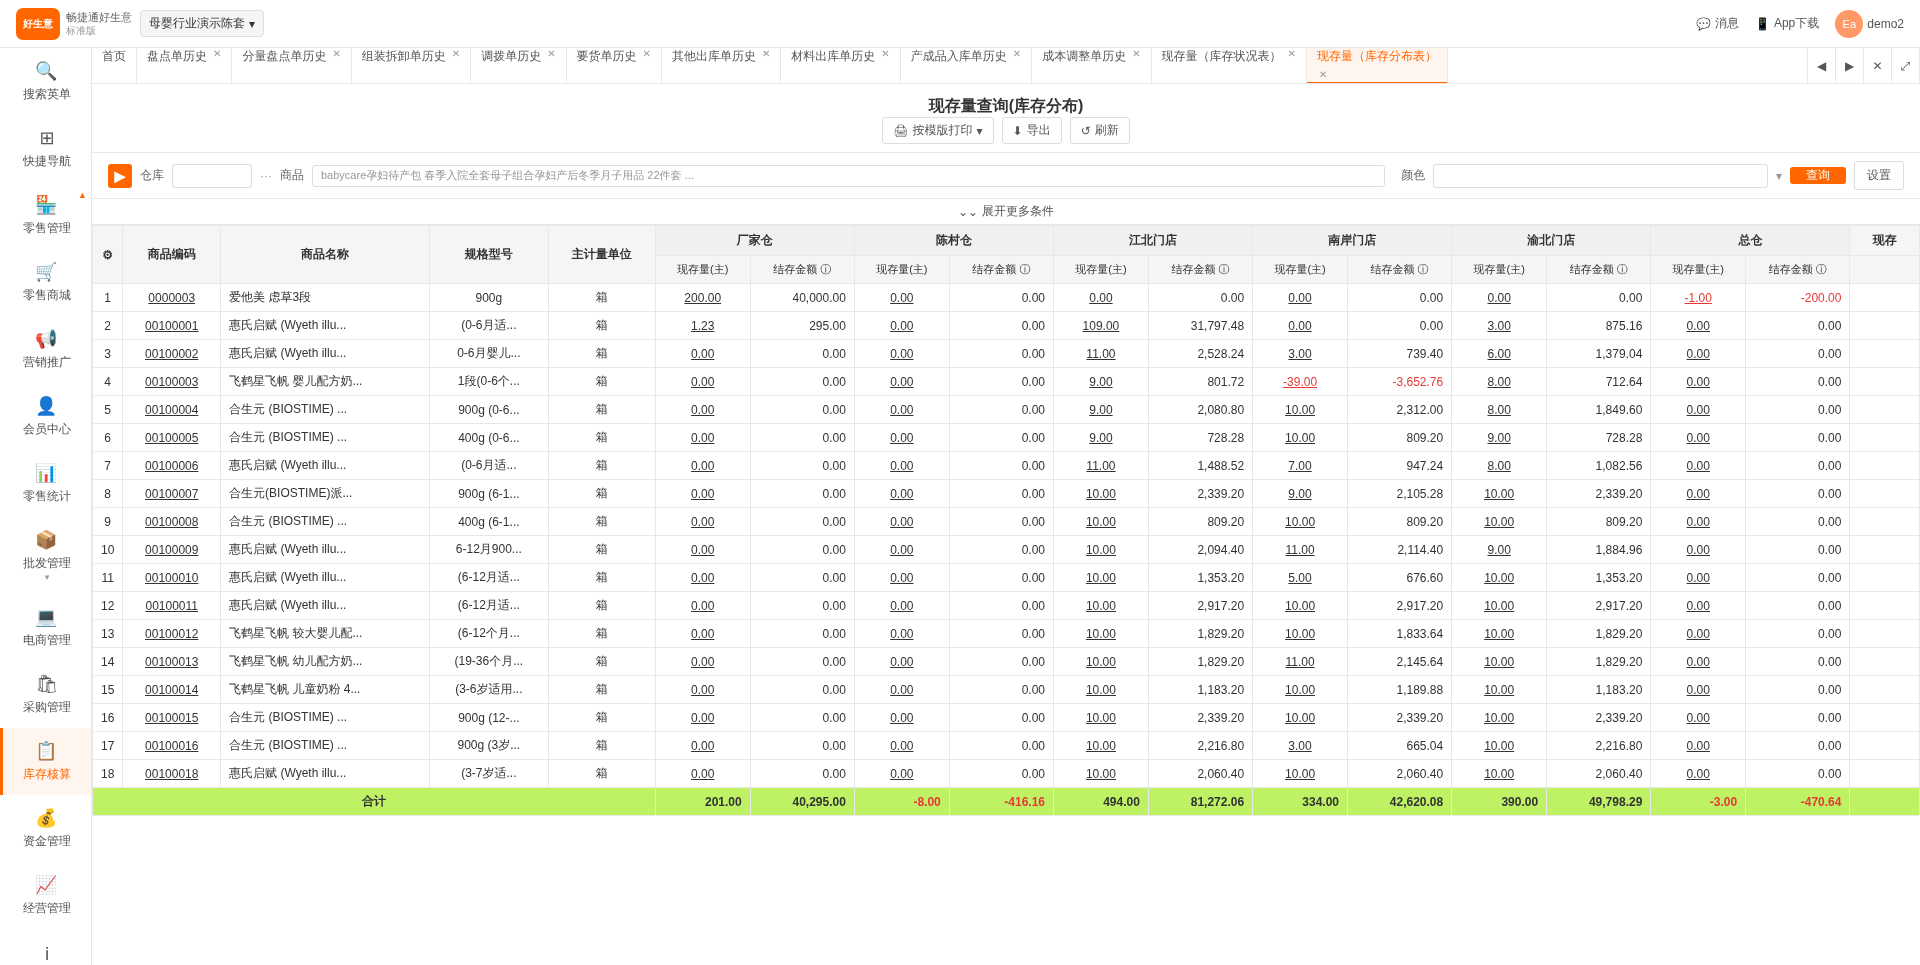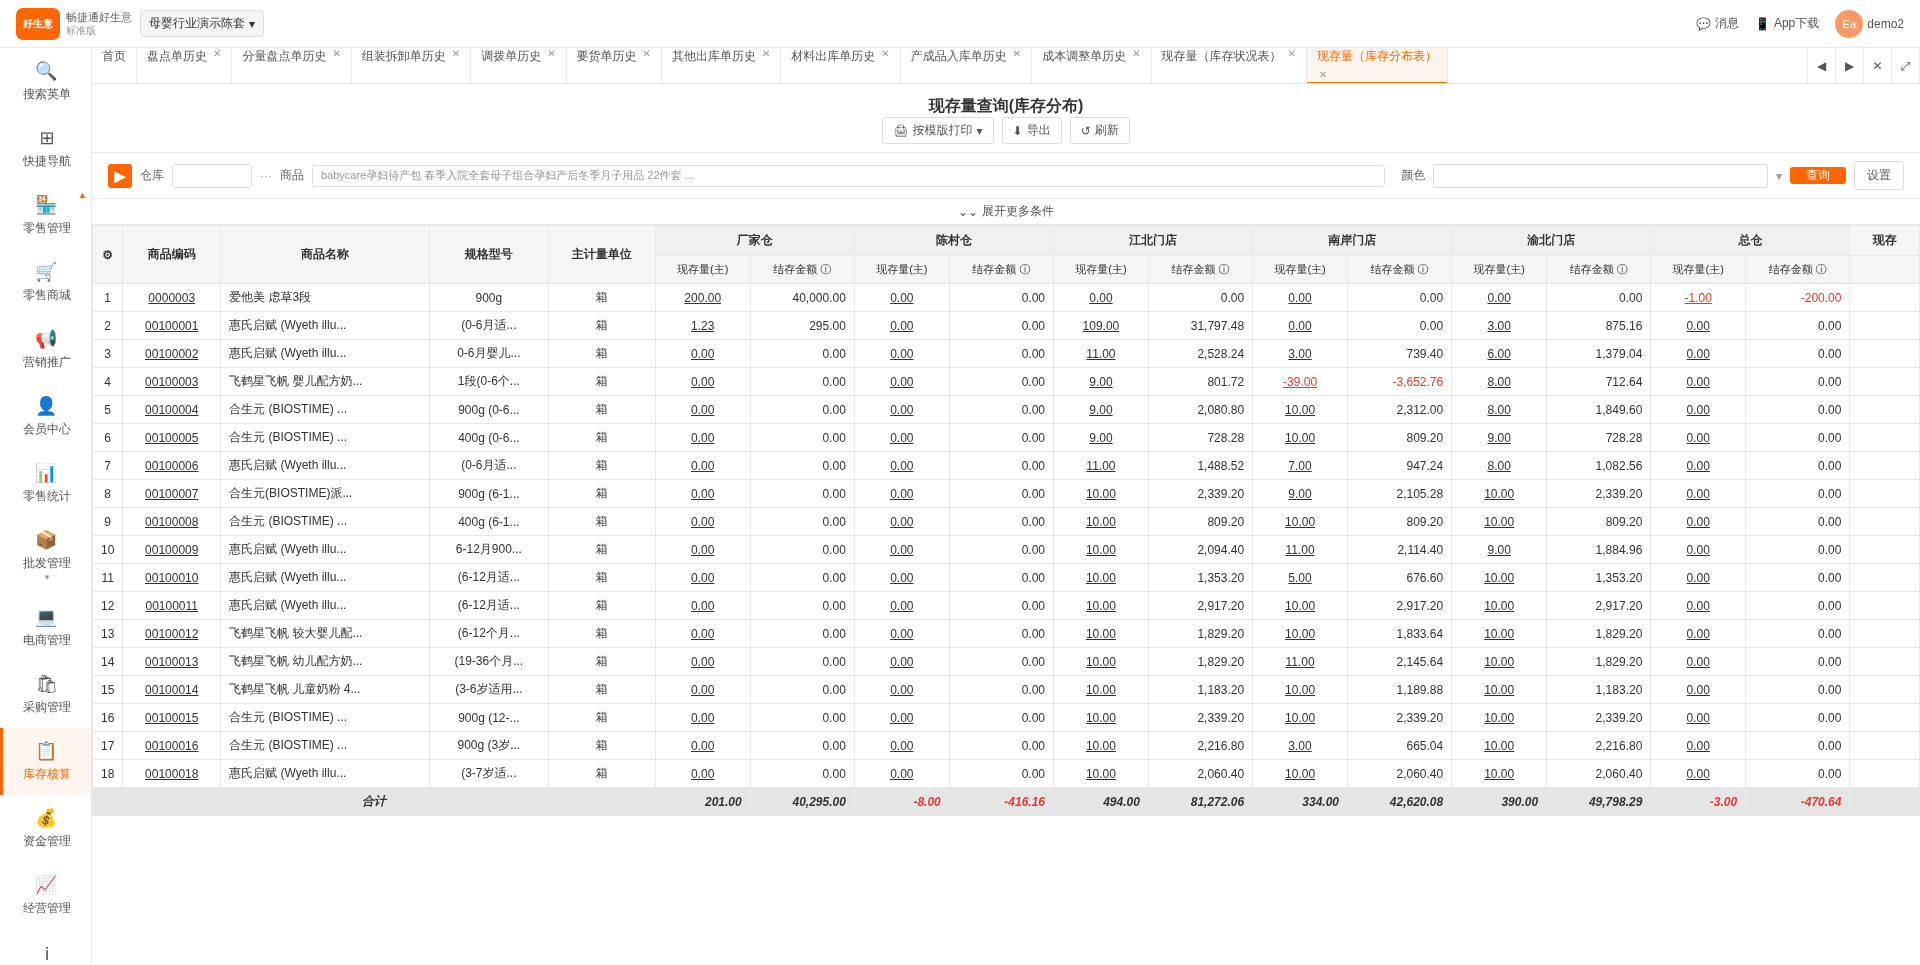--- a/index.html
+++ b/index.html
@@ -193,24 +193,23 @@
       text-align: center;
       white-space: nowrap;
     }
     .td-left { text-align: left; }
     .td-underline { text-decoration: underline; color: #333; cursor: pointer; }
     .td-red { color: #e53935; }
     .td-num { text-align: right; }
 
     
     .total-row td {
-      background: #e5e5e5;
+      background: #bef264;
       font-weight: bold;
       border: 1px solid #e8e8e8;
-      font-style: italic;
     }
 
     
     ::-webkit-scrollbar { width: 6px; height: 6px; }
     ::-webkit-scrollbar-track { background: #f1f1f1; }
     ::-webkit-scrollbar-thumb { background: #ccc; border-radius: 3px; }
 
     .th-group { background: #f0f0f0; }
   </style>
 </head>

